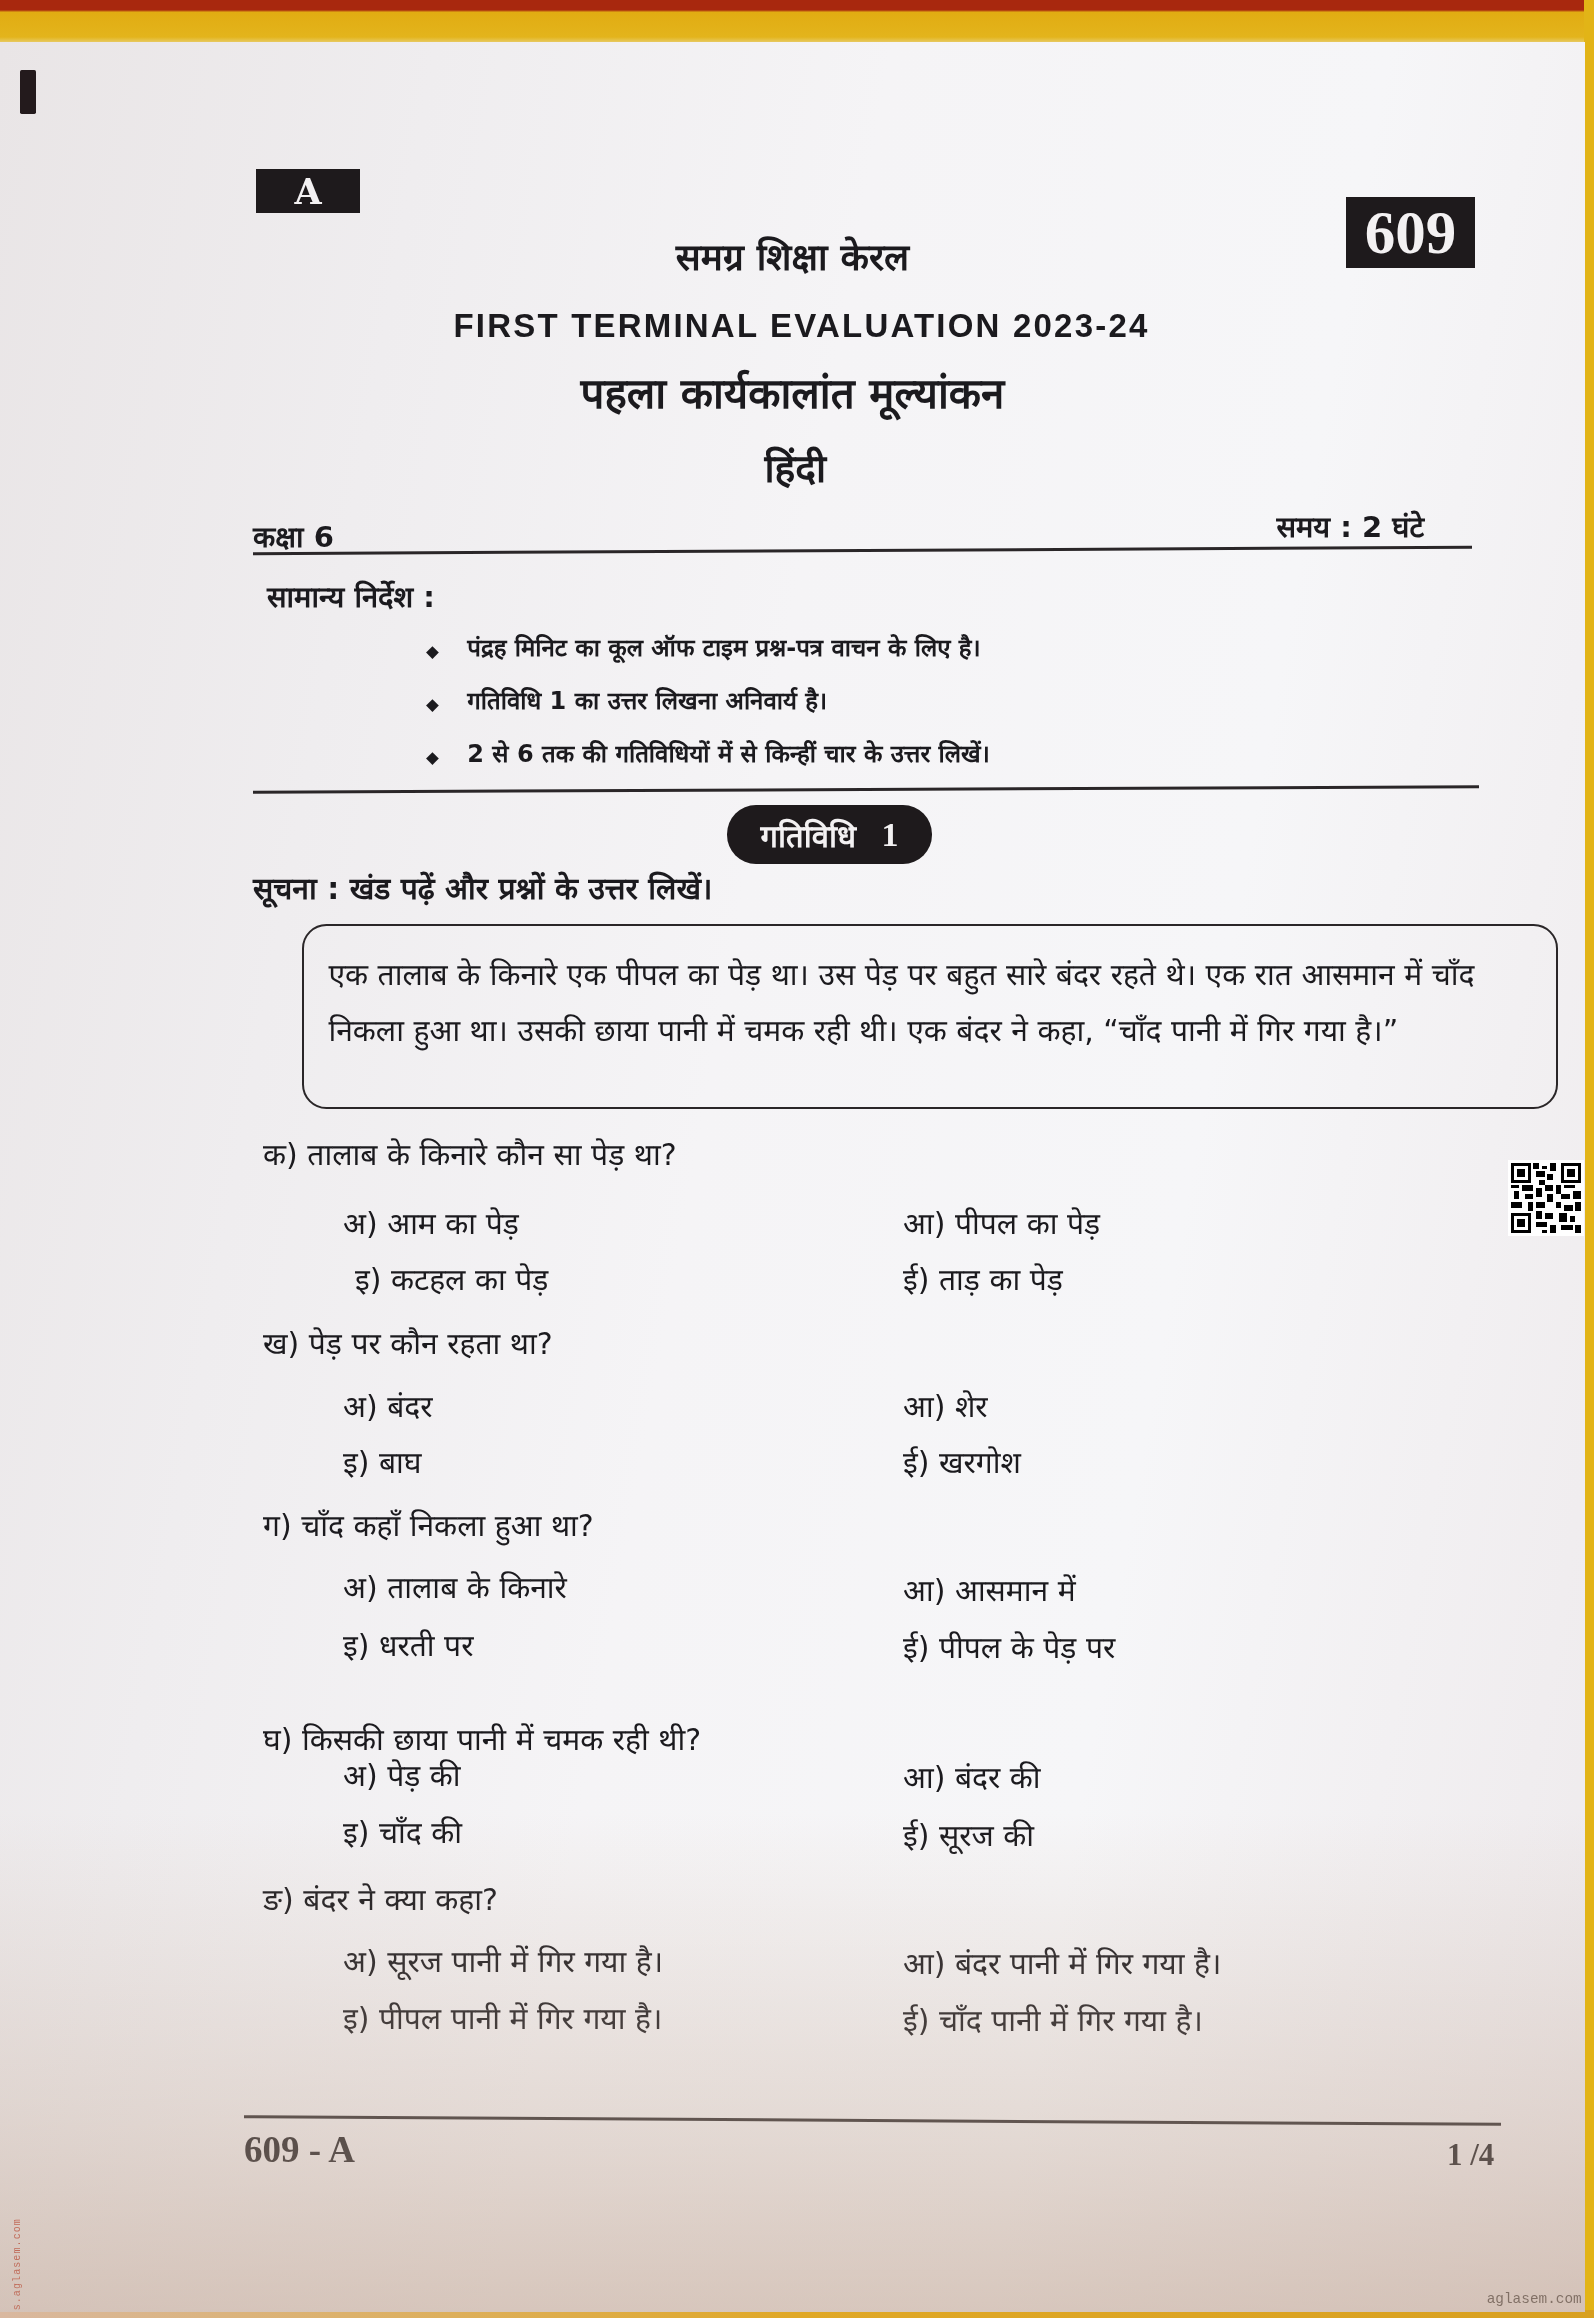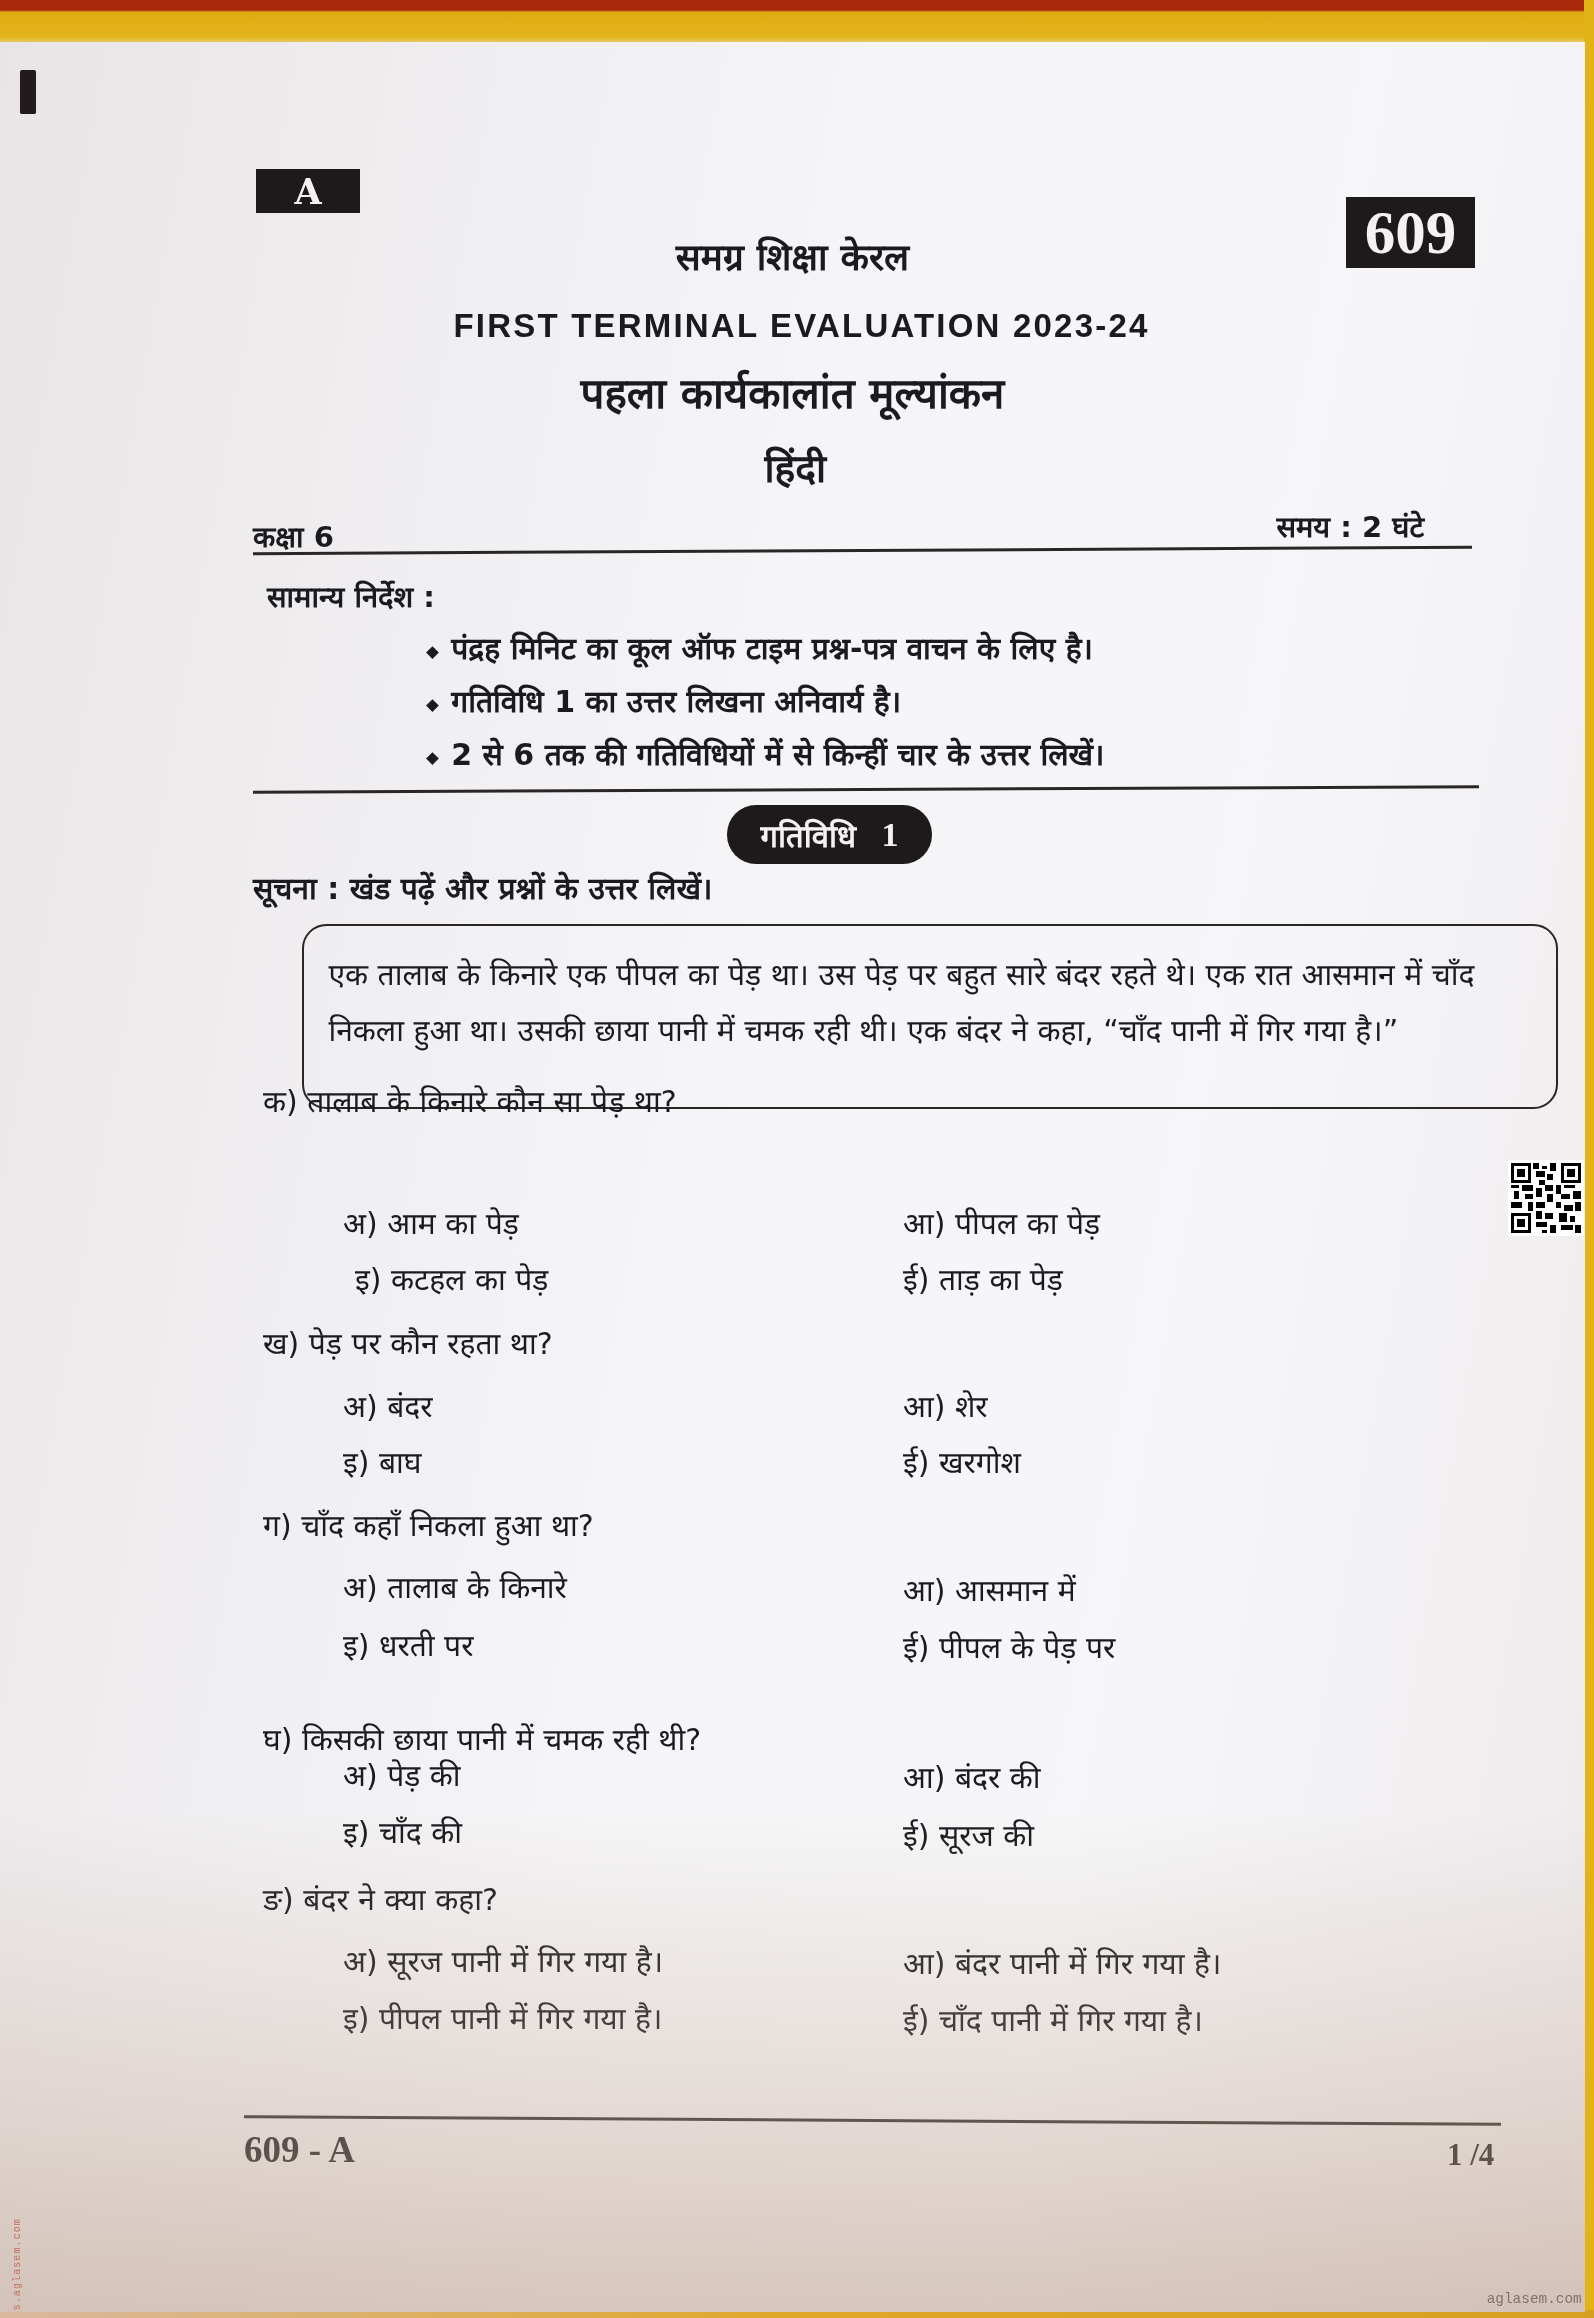--- a/index.html
+++ b/index.html
@@ -59,22 +59,22 @@
     .t3 { top: 321px; font-size: 42px; }
     .t4 { top: 398px; font-size: 39px; padding-left: 5.5px; }
 
     .class-label { left: 253px; top: 474px; font-size: 29px; font-family: "DejaVu Sans", sans-serif; font-weight: bold; }
     .time-label  { right: 161px; top: 464px; font-size: 29px; font-family: "DejaVu Sans", sans-serif; font-weight: bold; }
     .rule1 { left: 253px; top: 507px; width: 1219px; height: 2.8px; background: #2a2628; transform: rotate(-0.3deg); }
 
     .instr-heading { left: 267px; top: 534px; font-size: 29px; font-family: "DejaVu Sans", sans-serif; font-weight: bold; }
     .instr-list { left: 428px; top: 580px; list-style: none; }
     .instr-list li {
-      font-family: "DejaVu Sans", sans-serif; font-weight: bold; font-size: 30px;
-      line-height: 53px; display: flex; align-items: center;
+      font-family: "DejaVu Sans", sans-serif; font-weight: bold; font-size: 24px;
+      line-height: 53px; display: flex; align-items: center; gap: 16px;
     }
     .bullet { display: inline-block; width: 8.9px; height: 8.9px; background: #1b1a1e; transform: rotate(45deg); margin-right: 14.4px; margin-top: 7.8px; }
 
     .rule2 { left: 253px; top: 746px; width: 1226px; height: 2.8px; background: #2a2628; transform: rotate(-0.25deg); }
 
     .activity-pill {
       left: 727px; top: 763px; width: 205px; height: 59px;
       background: #1e1a1c; color: #f3f1f2; border-radius: 29px;
       display: flex; align-items: center; justify-content: center;
       font-family: "DejaVu Sans", sans-serif; font-weight: bold; font-size: 31px;
@@ -154,21 +154,21 @@
     <span>गतिविधि</span>
     <span class="num">1</span>
   </div>
 
   <div class="abs notice">सूचना : खंड पढ़ें और प्रश्नों के उत्तर लिखें।</div>
 
   <div class="abs passage">
     <span>एक तालाब के किनारे एक पीपल का पेड़ था। उस पेड़ पर बहुत सारे बंदर रहते थे। एक रात आसमान में चाँद निकला हुआ था। उसकी छाया पानी में चमक रही थी। एक बंदर ने कहा, “चाँद पानी में गिर गया है।”</span>
   </div>
 
-  <div class="abs question q-left" style="top:1038px;">क) तालाब के किनारे कौन सा पेड़ था?</div>
+  <div class="abs question q-left" style="top:1091px;">क) तालाब के किनारे कौन सा पेड़ था?</div>
   <div class="abs option opt-left" style="top:1160px;">अ) आम का पेड़</div>
   <div class="abs option opt-right" style="top:1160px;">आ) पीपल का पेड़</div>
   <div class="abs option opt-left" style="top:1216px;margin-left:12px;">इ) कटहल का पेड़</div>
   <div class="abs option opt-right" style="top:1216px;">ई) ताड़ का पेड़</div>
 
   <div class="abs question q-left" style="top:1280px;">ख) पेड़ पर कौन रहता था?</div>
   <div class="abs option opt-left" style="top:1343px;">अ) बंदर</div>
   <div class="abs option opt-right" style="top:1343px;">आ) शेर</div>
   <div class="abs option opt-left" style="top:1399px;">इ) बाघ</div>
   <div class="abs option opt-right" style="top:1399px;">ई) खरगोश</div>

